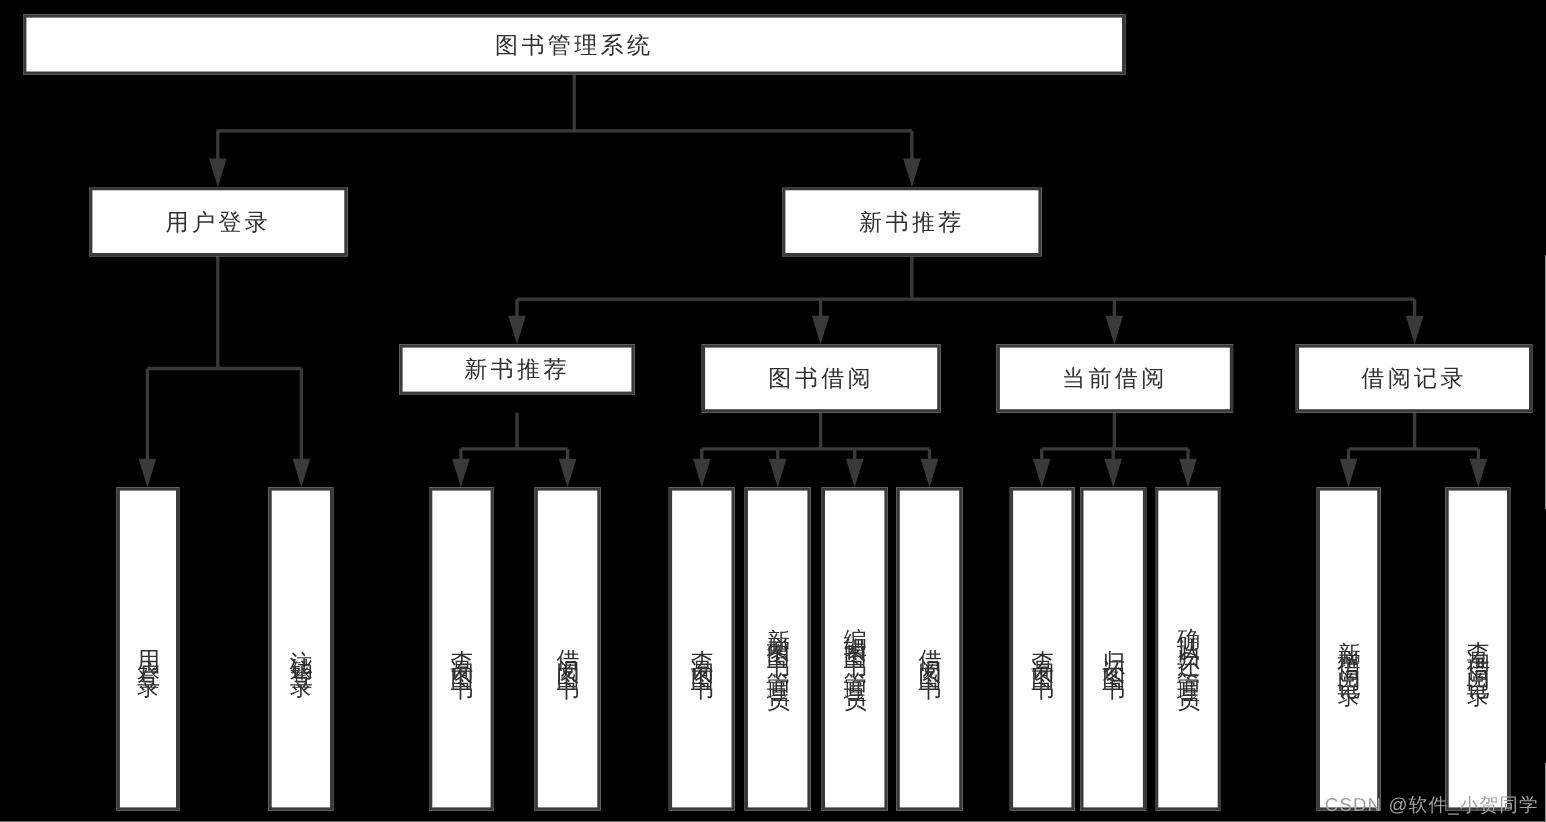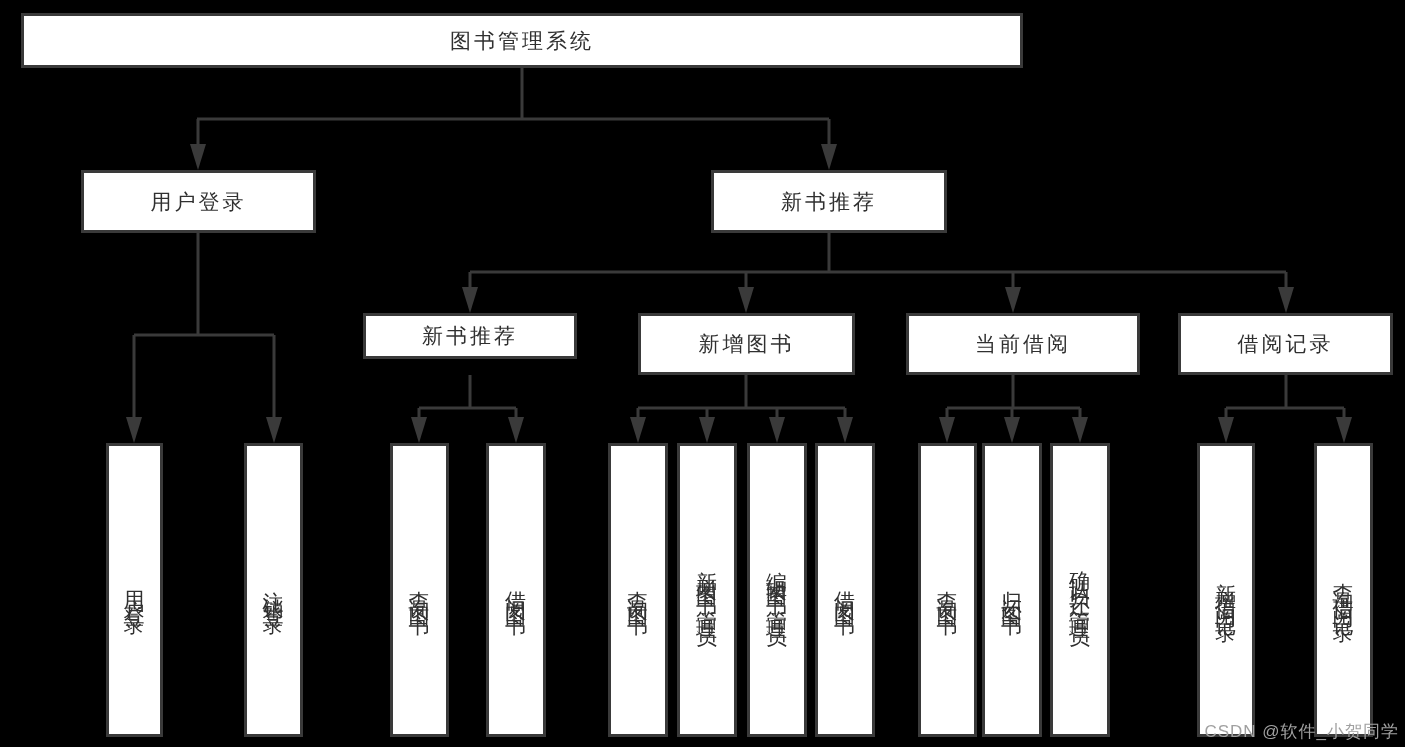--- a/index.html
+++ b/index.html
@@ -133,23 +133,23 @@
     <span>用户登录</span>
   </div>
   <div class="node hbox" style="left:711px;top:170px;width:236px;height:63px">
     <span>新书推荐</span>
   </div>
 
   <div class="node hbox" style="left:363px;top:313px;width:214px;height:46px">
     <span>新书推荐</span>
   </div>
   <div class="node hbox" style="left:638px;top:313px;width:217px;height:62px">
-    <span>新增图书</span>
-  </div>
-  <div class="node hbox" style="left:906px;top:313px;width:234px;height:62px">
+    <span>图书借阅</span>
+  </div>
+  <div class="node hbox" style="left:906px;top:313px;width:215px;height:62px">
     <span>当前借阅</span>
   </div>
   <div class="node hbox" style="left:1178px;top:313px;width:215px;height:62px">
     <span>借阅记录</span>
   </div>
 
   <div class="node vbox" style="left:106px;top:443px;width:57px;height:294px">
     <span>用户登录</span>
   </div>
   <div class="node vbox" style="left:244px;top:443px;width:59px;height:294px">

